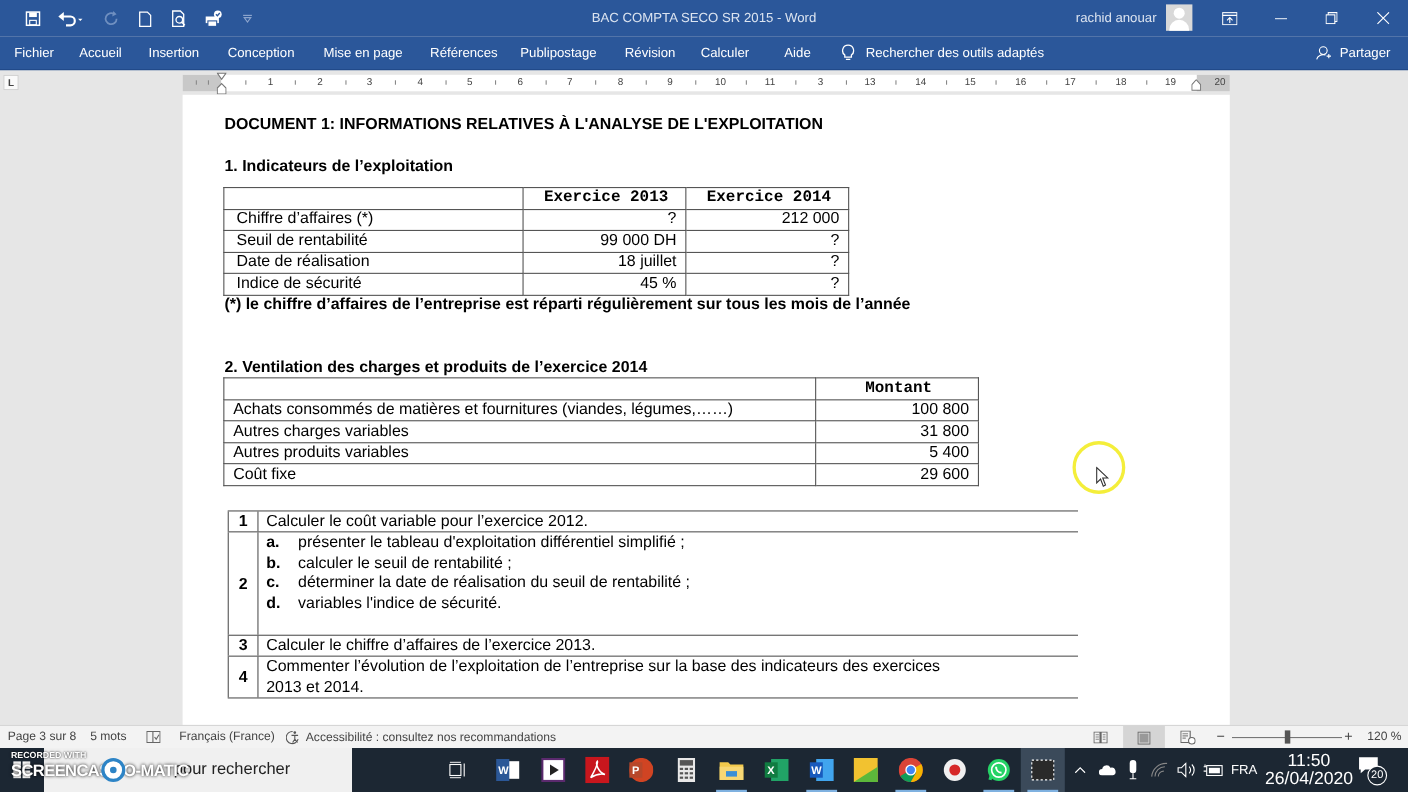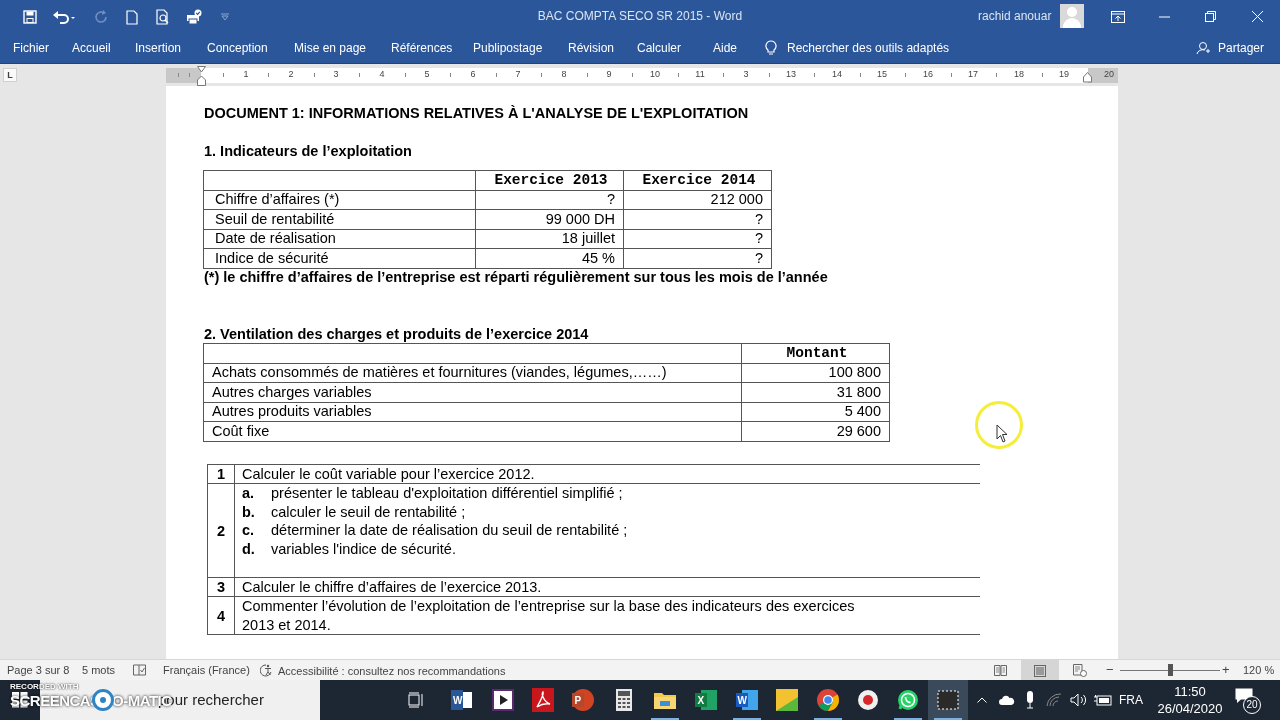--- a/index.html
+++ b/index.html
@@ -74,21 +74,21 @@
   .searchbox { position: absolute; left: 40px; top: 0; width: 280px; height: 40px; background: #f0f0f0; color: #222; font-size: 15px; }
   .searchbox .txt { position: absolute; left: 118px; top: 11px; }
   .rec-badge { position: absolute; left: 10px; top: 2px; font-size: 8px; font-weight: bold; color: #fff; text-shadow: 0 0 2px #000; }
   .rec-brand { position: absolute; left: 10px; top: 12px; font-size: 15px; font-weight: bold; color: #fff; text-shadow: 0 0 3px #000; letter-spacing: -0.5px; }
   .rec-logo { position: absolute; left: 92px; top: 9px; width: 22px; height: 22px; border-radius: 50%; border: 3px solid #2d84c6; background: #fff; }
   .rec-logo::after { content: ""; position: absolute; left: 5px; top: 5px; width: 6px; height: 6px; border-radius: 50%; background: #2d84c6; }
   .tb-icon { position: absolute; top: 0; width: 40px; height: 40px; display: flex; align-items: center; justify-content: center; }
   .tb-icon.open::after { content: ""; position: absolute; left: 6px; right: 6px; bottom: 0; height: 2px; background: #7fb1e0; }
   .tb-icon.active { background: #3b4a5a; }
   .tray { position: absolute; top: 0; height: 40px; display: flex; align-items: center; justify-content: center; font-size: 12px; }
-  .clock { position: absolute; left: 1150px; top: 3px; width: 80px; text-align: center; font-size: 13px; line-height: 17px; }
+  .clock { position: absolute; left: 1150px; top: 3px; width: 80px; text-align: center; font-size: 16px; line-height: 17px; }
   .notif { position: absolute; left: 1235px; top: 8px; width: 24px; height: 24px; }
   .notif .cnt { position: absolute; left: 8px; top: 8px; width: 18px; height: 18px; border-radius: 50%; background: #1c2733; border: 1px solid #fff; font-size: 10px; line-height: 16px; text-align: center; }
 </style>
 </head>
 <body>
 
 <div class="titlebar">
   <div class="qat">
     <div class="qbtn">
       <svg width="14" height="14" viewBox="0 0 14 14">

